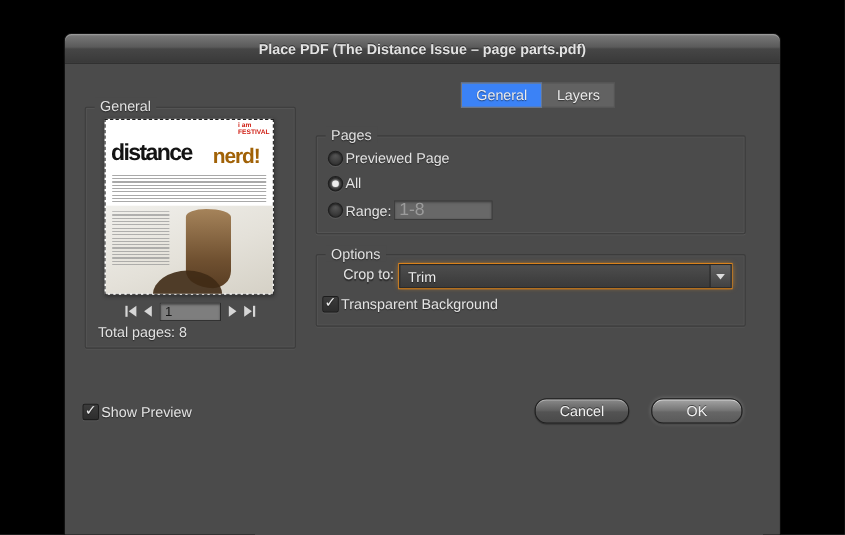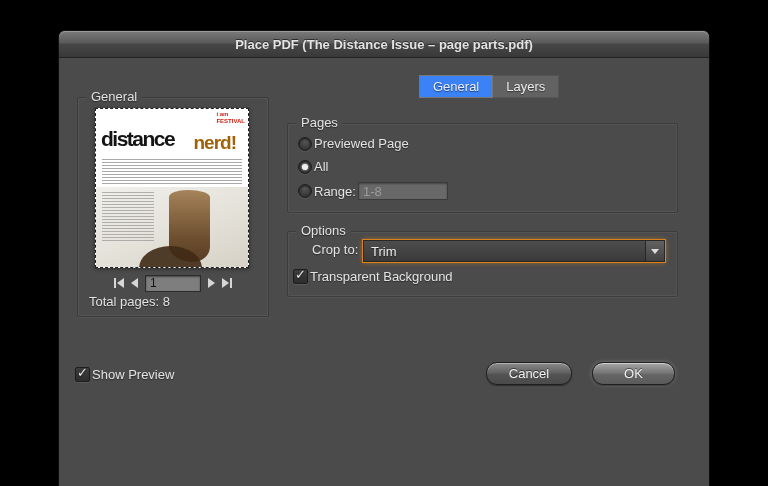--- a/index.html
+++ b/index.html
@@ -97,21 +97,21 @@
   .radio.selected::after{content:"";position:absolute;inset:3px;border-radius:50%;
          background:#eee;box-shadow:0 0 2px rgba(255,255,255,.8);}
   .checkbox{width:13px;height:13px;border-radius:2px;flex:0 0 auto;
          background:linear-gradient(#3c3c3c,#2d2d2d);border:1px solid #1d1d1d;
          position:relative;box-shadow:0 1px 0 rgba(255,255,255,.08);}
   .checkbox.checked::after{content:"✓";position:absolute;left:1px;top:-3px;
          color:#ececec;font-size:13px;font-weight:bold;}
 
   .range-input{
     width:84px;height:16px;background:#686868;border:1px solid #3a3a3a;
-    color:#9b9b9b;font-size:13px;padding:0 0 0 4px;
+    color:#9b9b9b;font-size:16px;padding:0 0 0 4px;
     box-shadow:inset 0 1px 2px rgba(0,0,0,.35);
     font-family:"Liberation Sans",sans-serif;
   }
 
   
   .dropdown{
     left:75px;top:8px;width:300px;height:20px;display:flex;align-items:center;
     background:linear-gradient(#4d4d4d,#3a3a3a);
     border:1px solid #272727;
     box-shadow:0 0 0 1px #d9821c,0 0 5px rgba(233,144,32,.75);

